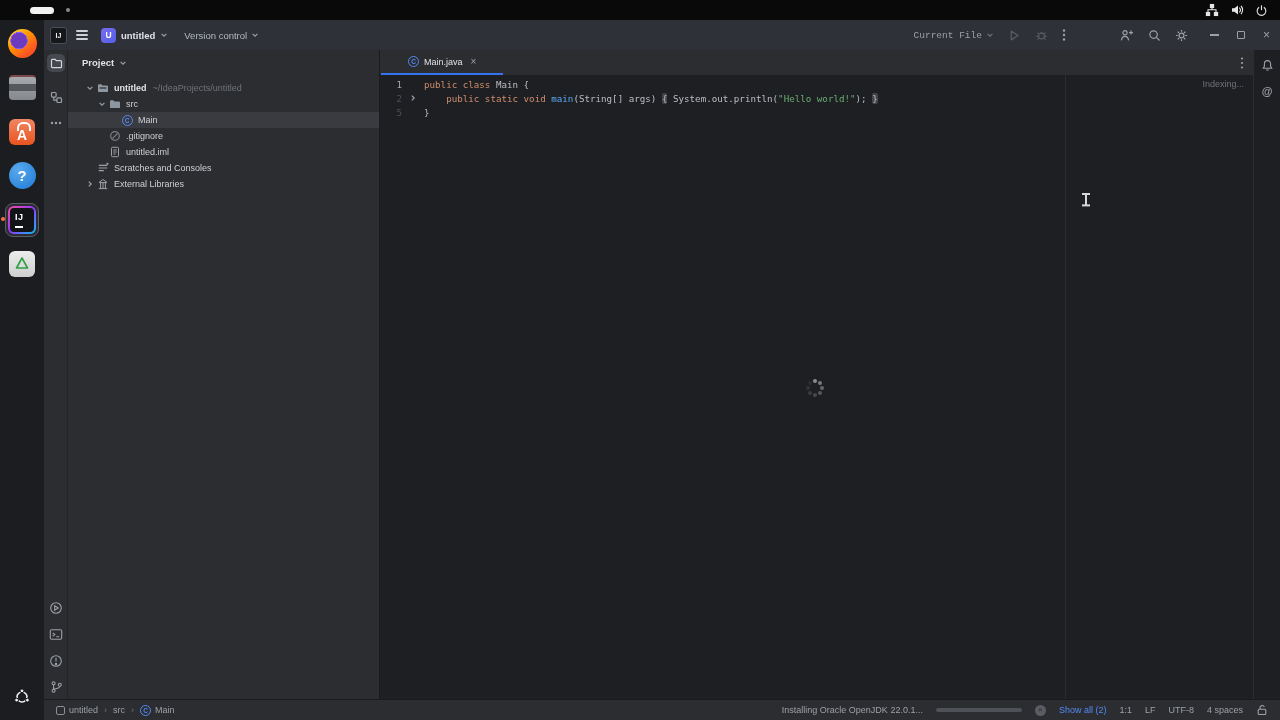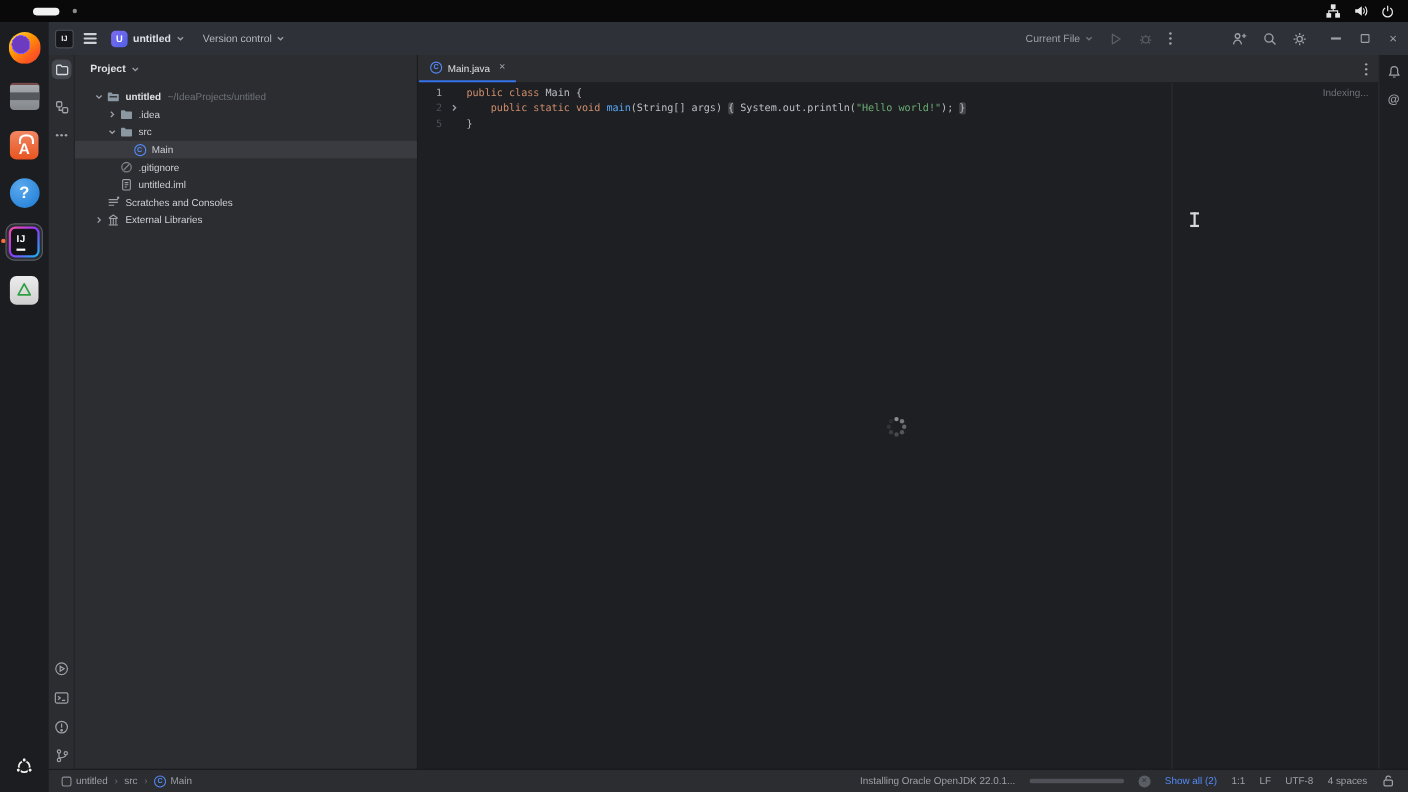--- a/index.html
+++ b/index.html
@@ -59,21 +59,21 @@
   .ijlogo { width:17px; height:17px; border:1px solid #4c4f57; border-radius:3px; background:#16171b;
     color:#ececf0; font-size:7px; font-weight:bold; display:flex; align-items:center; justify-content:center; margin-right:9px; }
   .hamburger { margin-right:13px; }
   .hamburger i { display:block; width:12px; height:1.5px; background:#ced1d7; margin:2.4px 0; border-radius:1px; }
   .proj-chip { display:flex; align-items:center; gap:5px; margin-right:16px; }
   .u-badge { width:15px; height:15px; border-radius:4px; background:linear-gradient(135deg,#7b6cf0,#5160e8);
     color:#fff; font-size:8.5px; font-weight:bold; display:flex; align-items:center; justify-content:center; }
   .proj-chip b { color:#dfe1e5; font-weight:bold; font-size:9.5px; }
   .tb-ddl { color:#b4b8bf; font-size:9.5px; display:flex; align-items:center; gap:4px; }
   .tb-right { margin-left:auto; display:flex; align-items:center; gap:14px; }
-  .tb-right .runcfg { color:#9da0a8; }
+  .tb-right .runcfg { color:#9da0a8;font-family:Liberation Mono, monospace; }
   .winctl { display:flex; align-items:center; gap:18px; margin-left:8px; color:#9da0a8; }
   .min-glyph { width:9px; height:1.4px; background:#9da0a8; }
   .max-glyph { width:8px; height:8px; border:1.3px solid #9da0a8; border-radius:1px; }
   .close-glyph { font-size:12px; color:#9da0a8; line-height:8px; }
 
   
   .mainrow { flex:1 1 auto; display:flex; min-height:0; }
   .stripe-l { flex:0 0 24px; background:#2b2d30; border-right:1px solid #232427; position:relative; }
   .stripe-ic { position:absolute; left:3px; width:18px; height:18px; border-radius:5px;
     display:flex; align-items:center; justify-content:center; color:#9da0a8; }
@@ -89,21 +89,21 @@
   .tree-row.selected { background:#393b40; }
   .tr-chev { width:12px; flex:0 0 12px; display:flex; align-items:center; justify-content:center; color:#9da0a8; }
   .tr-icon { width:14px; flex:0 0 14px; display:flex; align-items:center; justify-content:center; }
   .tr-label { margin-left:4px; }
   .tr-label.b { font-weight:bold; color:#dfe1e5; }
   .tr-hint { margin-left:6px; color:#6f737a; }
 
   
   .editor-col { flex:1 1 auto; display:flex; flex-direction:column; min-width:0; }
   .tabbar { height:25px; flex:0 0 25px; background:#2b2d30; display:flex; align-items:center; }
-  .tab { height:25px; display:flex; align-items:center; gap:5px; padding:0 10px; margin-left:1px;
+  .tab { height:25px; display:flex; align-items:center; gap:5px; padding:0 27px; margin-left:1px;
     border-bottom:2.5px solid #3574f0; color:#dfe1e5;justify-content:center; }
   .tab .close { color:#9da0a8; font-size:10px; margin-left:3px; }
   .tab-kebab { margin-left:auto; margin-right:9px; }
   .editor { flex:1 1 auto; position:relative; background:#1e1f22; overflow:hidden;
     font-family:"DejaVu Sans Mono","Liberation Mono",monospace; font-size:9.2px; }
   .guide { position:absolute; left:685px; top:0; bottom:0; width:1px; background:#2b2d30; }
   .code { position:relative; padding-top:2px; }
   .code-row { height:14px; display:flex; align-items:center; white-space:pre; }
   .lnum { width:22px; flex:0 0 22px; text-align:right; color:#4b5059; }
   .lnum.cur { color:#a8abb2; }
@@ -359,33 +359,20 @@
                 <path d="M1 3.1c0-.5.4-.9.9-.9h2.5l1 1.2h4.7c.5 0 .9.4.9.9v4.9c0 .5-.4.9-.9.9H1.9c-.5 0-.9-.4-.9-.9z" fill="#8b97a1"></path>
                 <rect x="2.6" y="5.4" width="6.8" height="1.2" fill="#2b2d30"></rect>
               </svg>
             </span>
             <span class="tr-label b">untitled</span>
             <span class="tr-hint">~/IdeaProjects/untitled</span>
           </div>
           <div class="tree-row" style="padding-left: 28px;">
             <span class="tr-chev">
               <svg width="8" height="8" viewBox="0 0 8 8">
-                <path d="M2.8 1.6l2.4 2.4-2.4 2.4" stroke="#9da0a8" stroke-width="1.2" fill="none"></path>
-              </svg>
-            </span>
-            <span class="tr-icon">
-              <svg width="12" height="12" viewBox="0 0 12 12">
-                <path d="M1 3.1c0-.5.4-.9.9-.9h2.5l1 1.2h4.7c.5 0 .9.4.9.9v4.9c0 .5-.4.9-.9.9H1.9c-.5 0-.9-.4-.9-.9z" fill="#8b97a1"></path>
-              </svg>
-            </span>
-            <span class="tr-label">.idea</span>
-          </div>
-          <div class="tree-row" style="padding-left: 28px;">
-            <span class="tr-chev">
-              <svg width="8" height="8" viewBox="0 0 8 8">
                 <path d="M1.6 2.8l2.4 2.4 2.4-2.4" stroke="#9da0a8" stroke-width="1.2" fill="none"></path>
               </svg>
             </span>
             <span class="tr-icon">
               <svg width="12" height="12" viewBox="0 0 12 12">
                 <path d="M1 3.1c0-.5.4-.9.9-.9h2.5l1 1.2h4.7c.5 0 .9.4.9.9v4.9c0 .5-.4.9-.9.9H1.9c-.5 0-.9-.4-.9-.9z" fill="#8b97a1"></path>
               </svg>
             </span>
             <span class="tr-label">src</span>
           </div>

